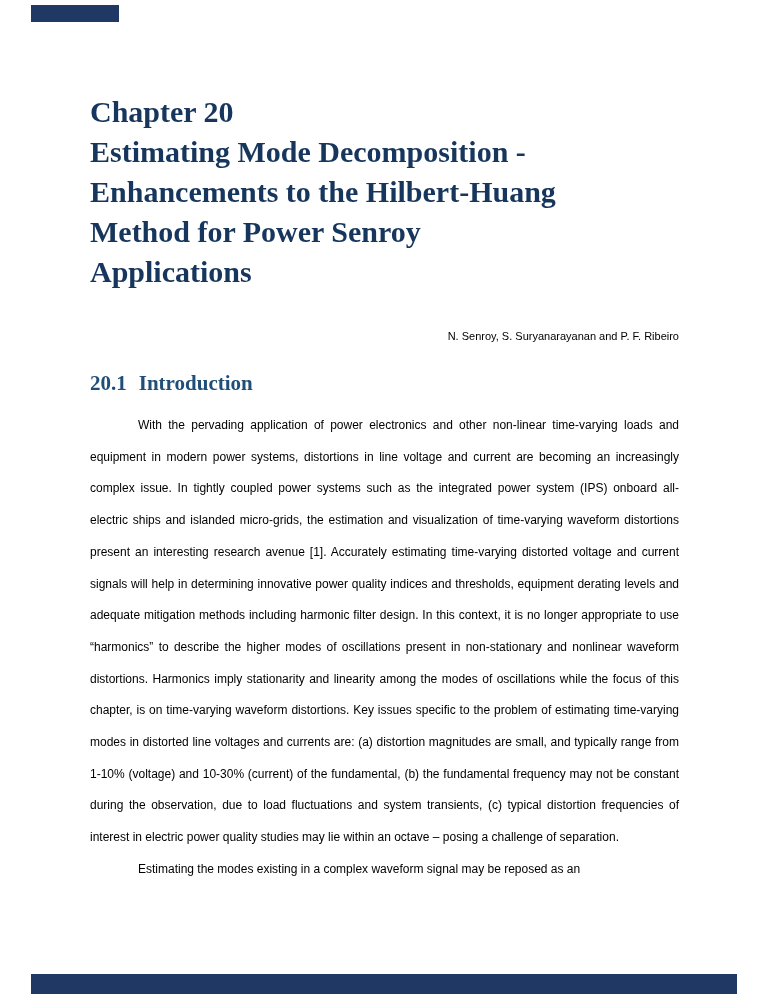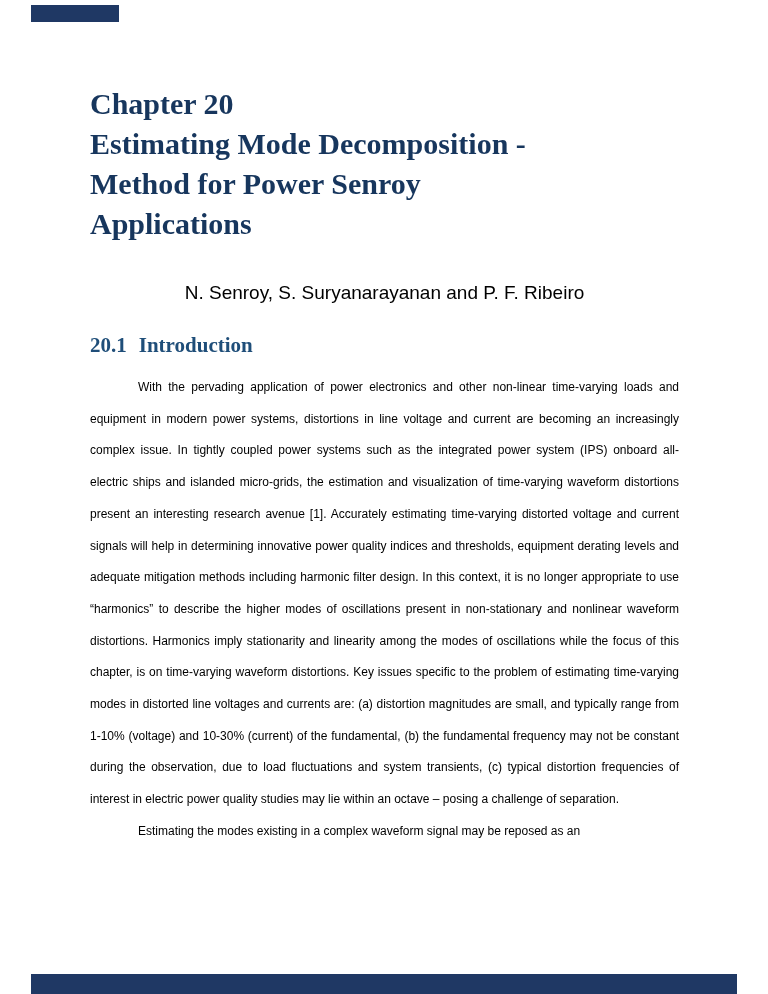--- a/index.html
+++ b/index.html
@@ -24,34 +24,34 @@
     left: 31px; top: 5px;
     width: 88px; height: 17px;
   }
   .page-edge-bottom {
     left: 31px; top: 974px;
     width: 706px; height: 20px;
   }
   .content {
     position: absolute;
     left: 90px;
-    top: 84px;
+    top: 92px;
     width: 589px;
   }
   .chapter-title {
     font-family: "Liberation Serif", serif;
     font-weight: bold;
     font-size: 30px;
     line-height: 40px;
     color: #17365d;
   }
   .authors {
     margin-top: 38px;
-    text-align: center;
-    font-size: 19px;
+    text-align: right;
+    font-size: 11px;
     color: #000000;
   }
   .section-heading {
     margin-top: 29px;
     font-family: "Liberation Serif", serif;
     font-weight: bold;
     font-size: 21px;
     color: #1f4e79;
   }
   .section-heading .sec-num {
@@ -74,20 +74,21 @@
 
 <div class="page">
 
   <div class="page-edge page-edge-top"></div>
 
   <div class="content">
 
     <div class="chapter-title">
       <div>Chapter 20</div>
       <div>Estimating Mode Decomposition -</div>
+      <div>Enhancements to the Hilbert-Huang</div>
       <div>Method for Power Senroy</div>
       <div>Applications</div>
     </div>
 
     <div class="authors">N. Senroy, S. Suryanarayanan and P. F. Ribeiro</div>
 
     <div class="section-heading">
       <span class="sec-num">20.1</span><span>Introduction</span>
     </div>
 

